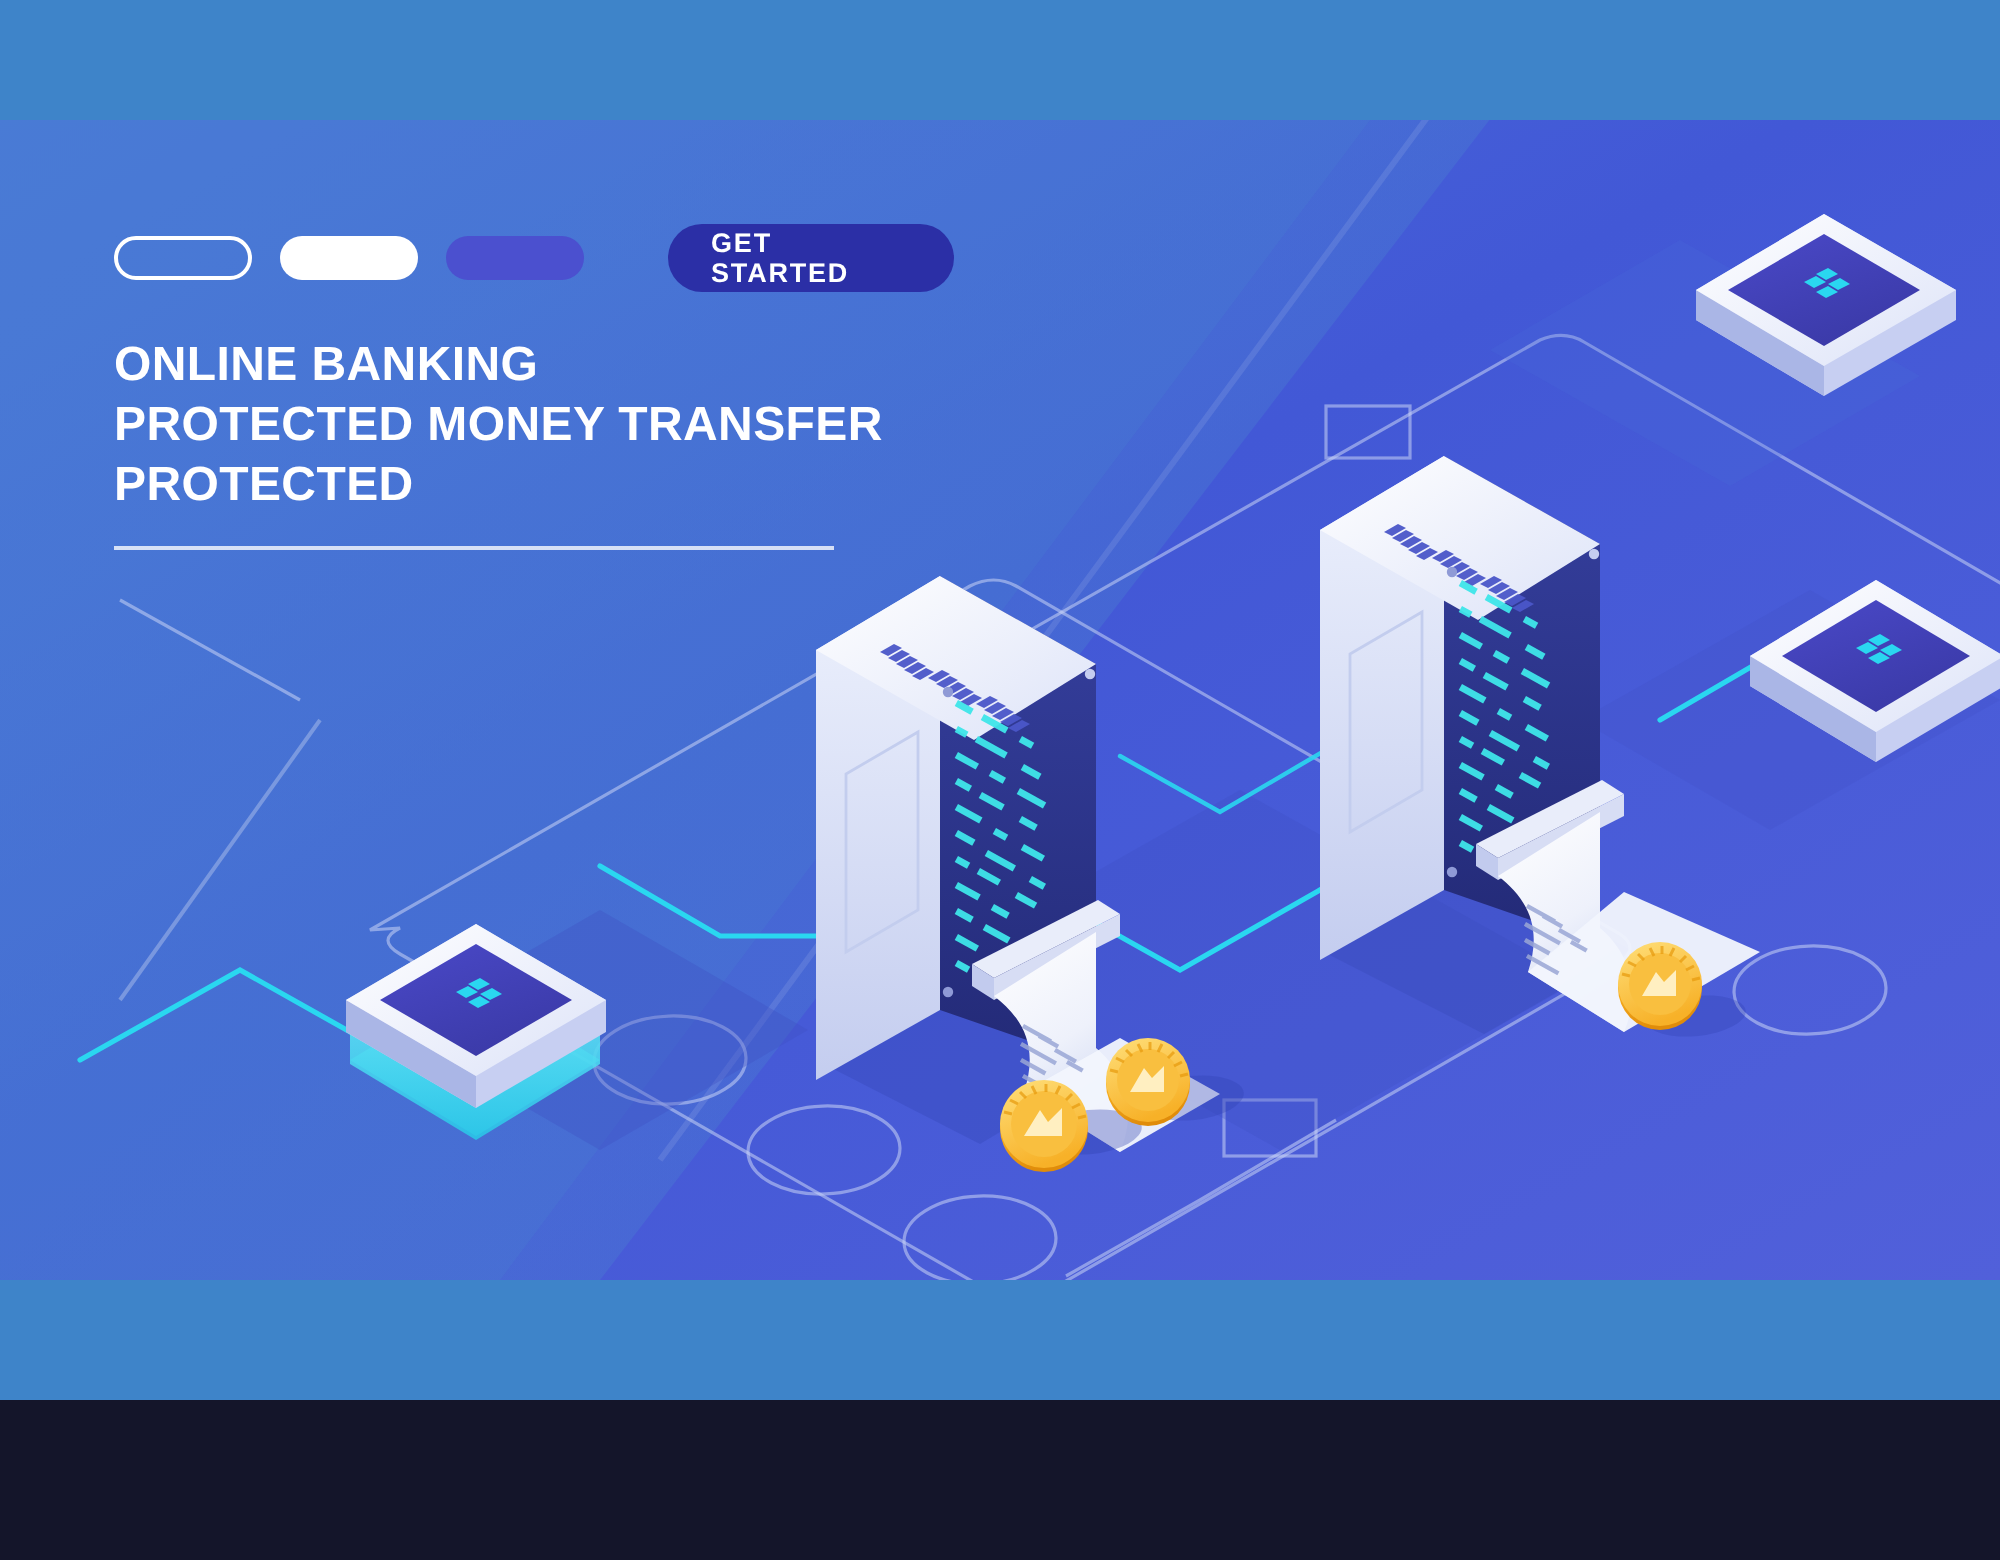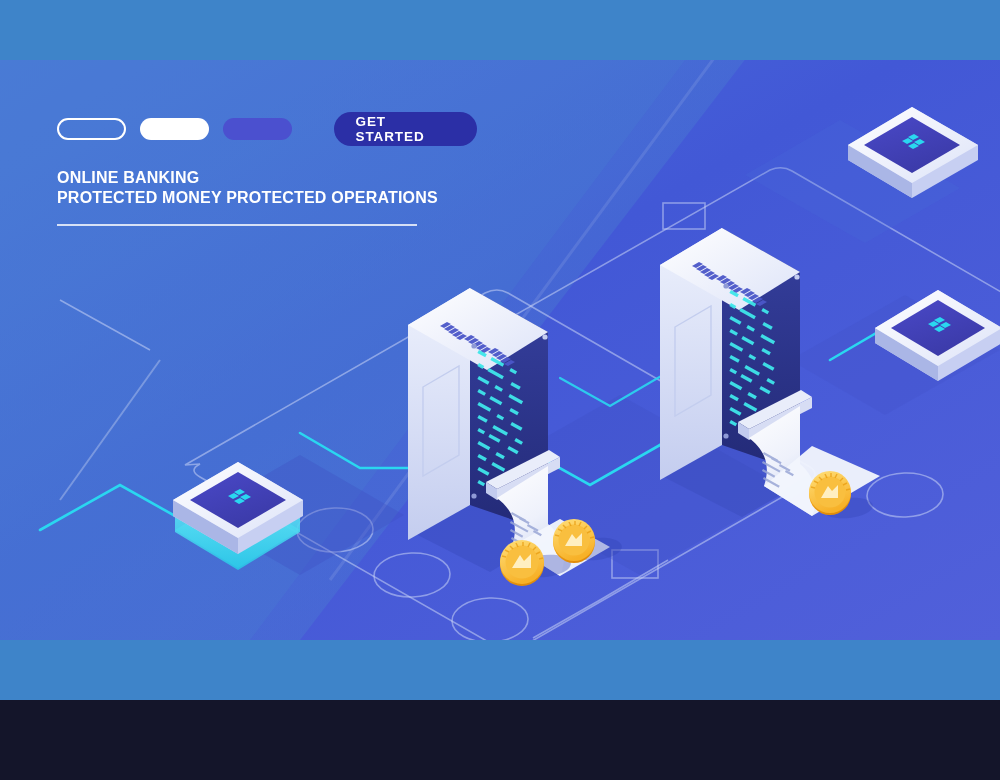--- a/index.html
+++ b/index.html
@@ -26,21 +26,21 @@
   .pill{height:22px;border-radius:11px;}
   .pill-outline{width:72px;border:2px solid #ffffff;background:transparent;box-sizing:border-box;}
   .pill-white{width:72px;background:#ffffff;}
   .pill-dim{width:72px;background:#4b50cf;}
   .cta{
     margin-left:28px;height:34px;padding:0 22px;border:none;border-radius:17px;
     background:#2b2fa6;color:#ffffff;font-family:"Liberation Sans",sans-serif;
     font-size:13.5px;font-weight:bold;letter-spacing:.9px;cursor:pointer;
     display:flex;align-items:center;justify-content:center;
   }
-  h1.title{margin:0;color:#ffffff;font-size:16px;font-weight:bold;line-height:1.24;
+  h1.title{margin:0;color:#ffffff;font-size:24px;font-weight:bold;line-height:1.24;
            letter-spacing:.2px;}
   h1.title .l2{display:block;}
   .rule{margin:16px 0 13px 0;height:2px;width:360px;background:rgba(255,255,255,.78);}
   p.blurb{margin:0;width:260px;color:#cdd7f2;font-size:10.6px;line-height:1.46;}
 </style>
 </head>
 <body>
 
 <div class="stage">
 
@@ -420,21 +420,21 @@
 
       <div class="navrow">
         <div class="pill pill-outline"></div>
         <div class="pill pill-white"></div>
         <div class="pill pill-dim"></div>
         <div class="cta">GET STARTED</div>
       </div>
 
       <h1 class="title">
         <span>ONLINE BANKING</span>
-        <span class="l2">PROTECTED MONEY PROTECTED OPERATIONS</span>
+        <span class="l2">PROTECTED MONEY TRANSFER PROTECTED</span>
       </h1>
 
       <div class="rule"></div>
 
     </div>
   </div>
 
   <div class="frame-bottom"></div>
 
   <div class="footer">

